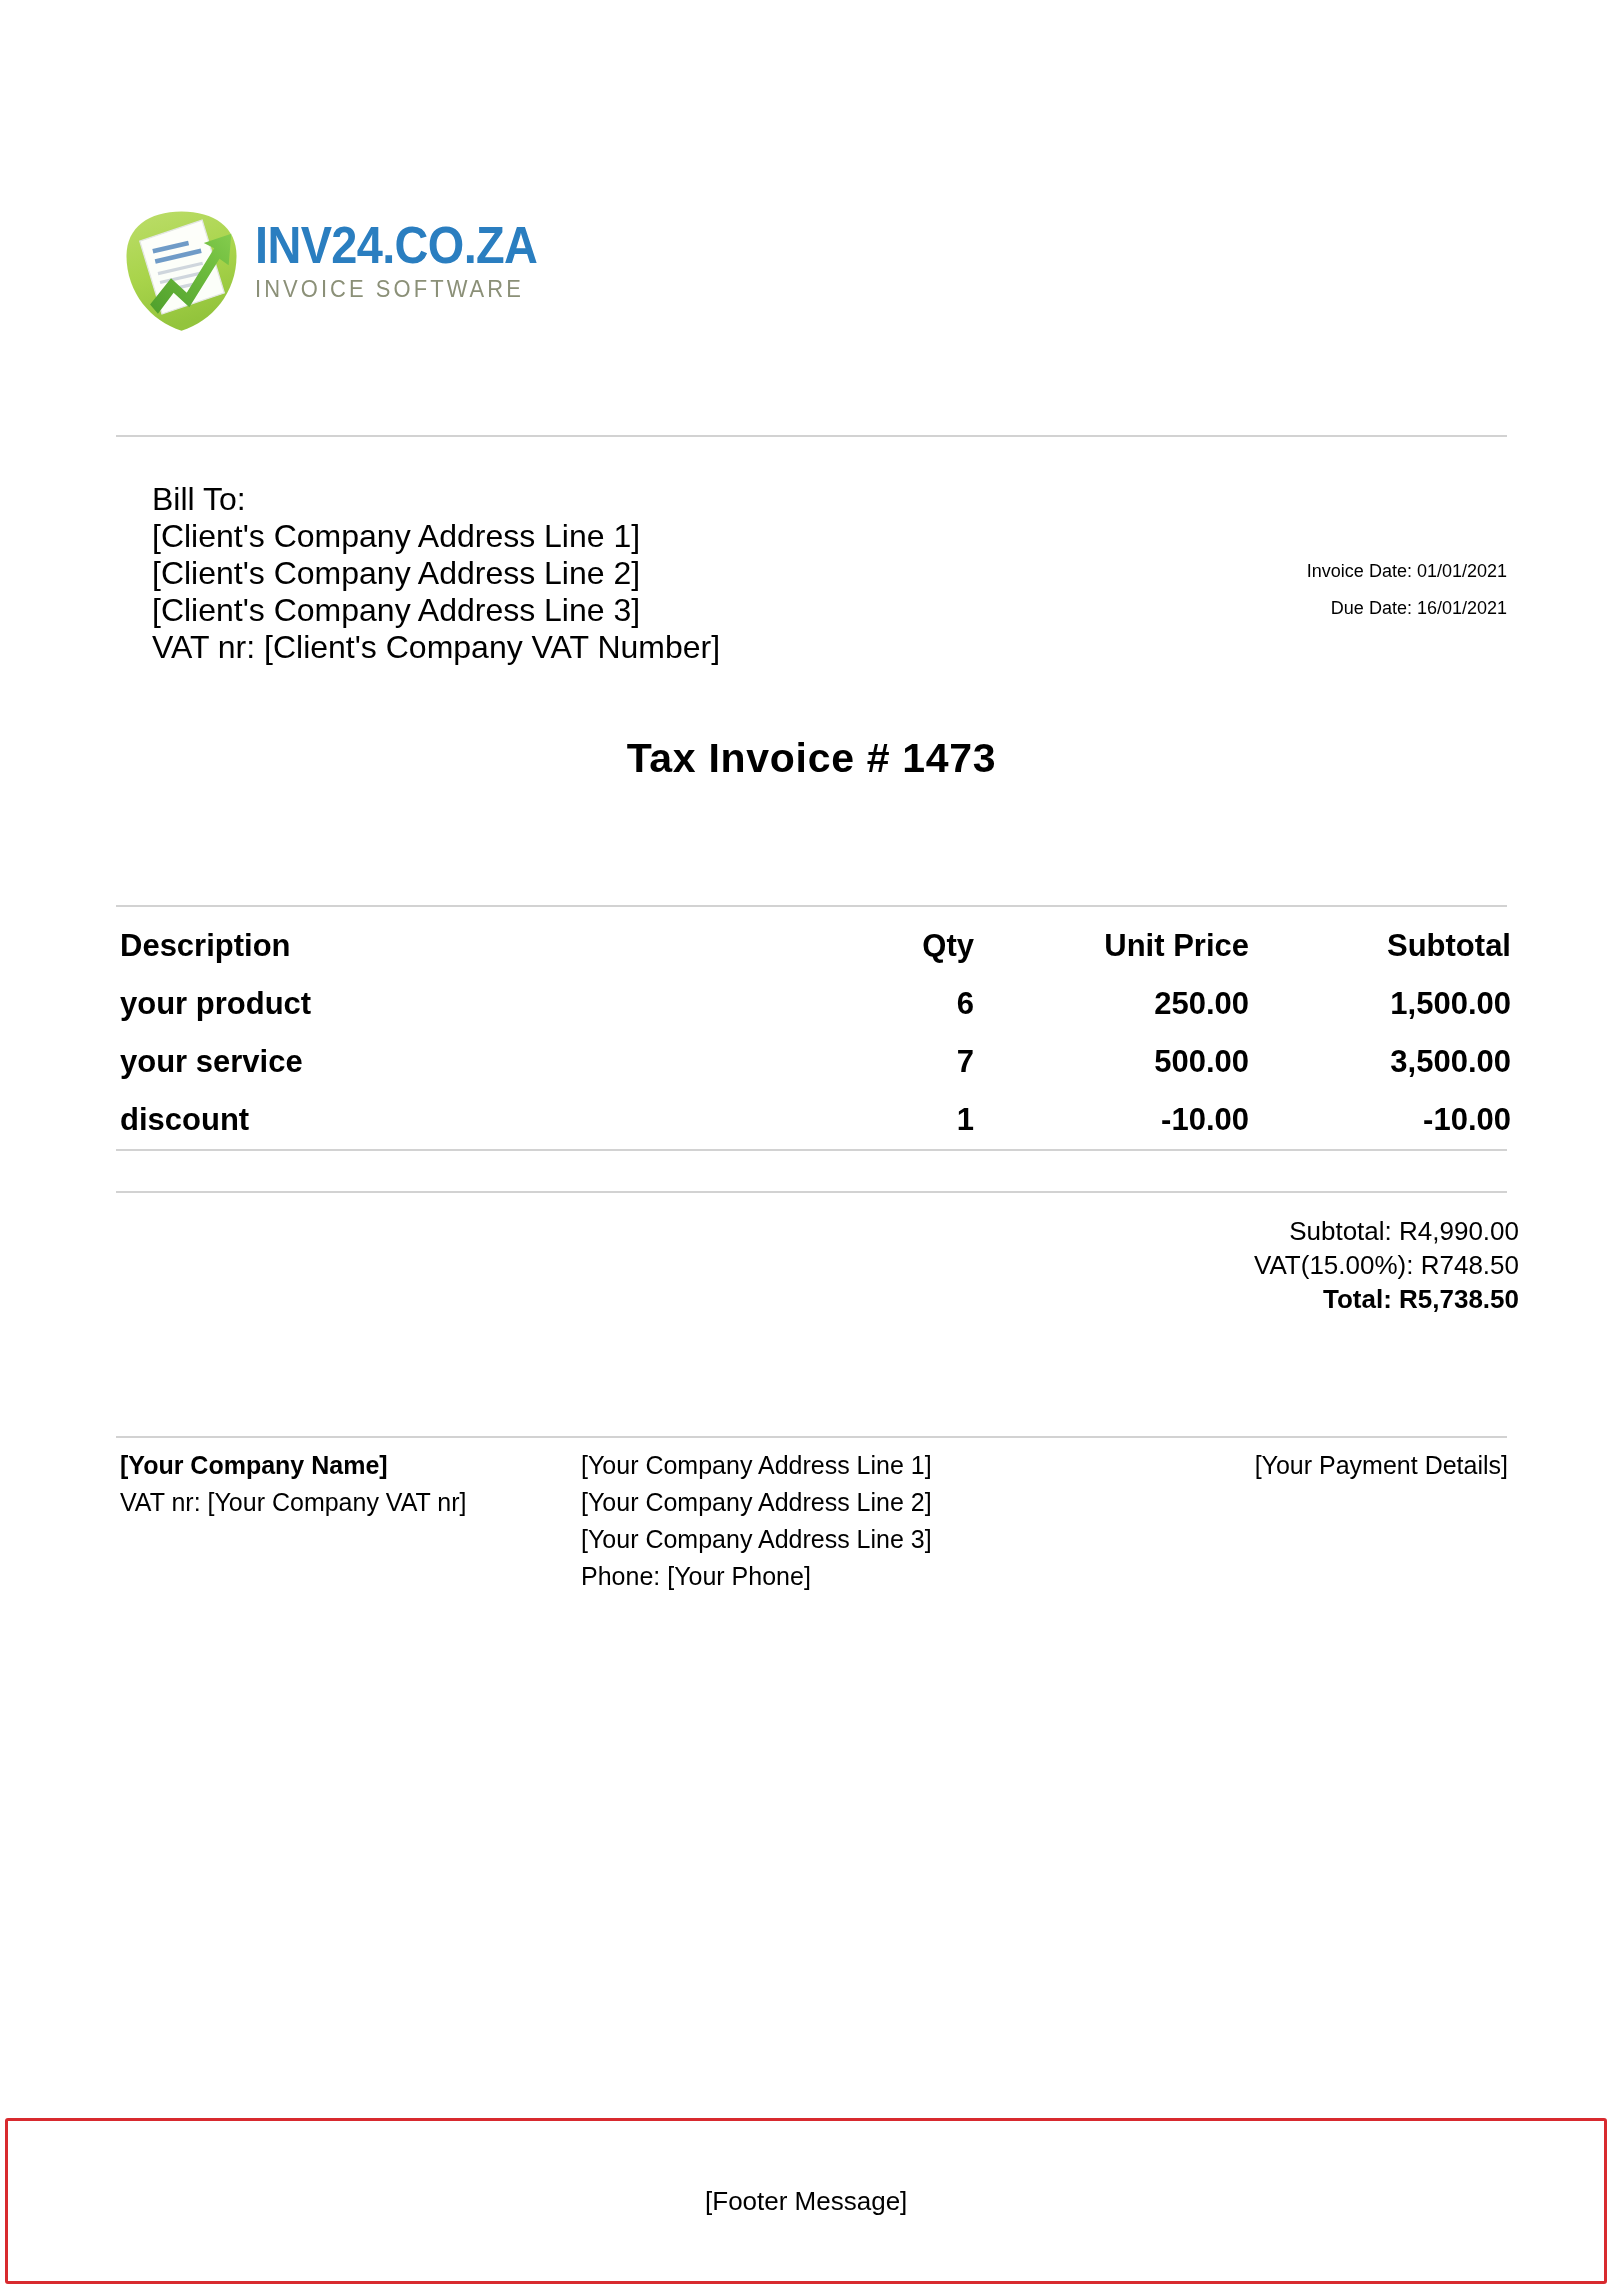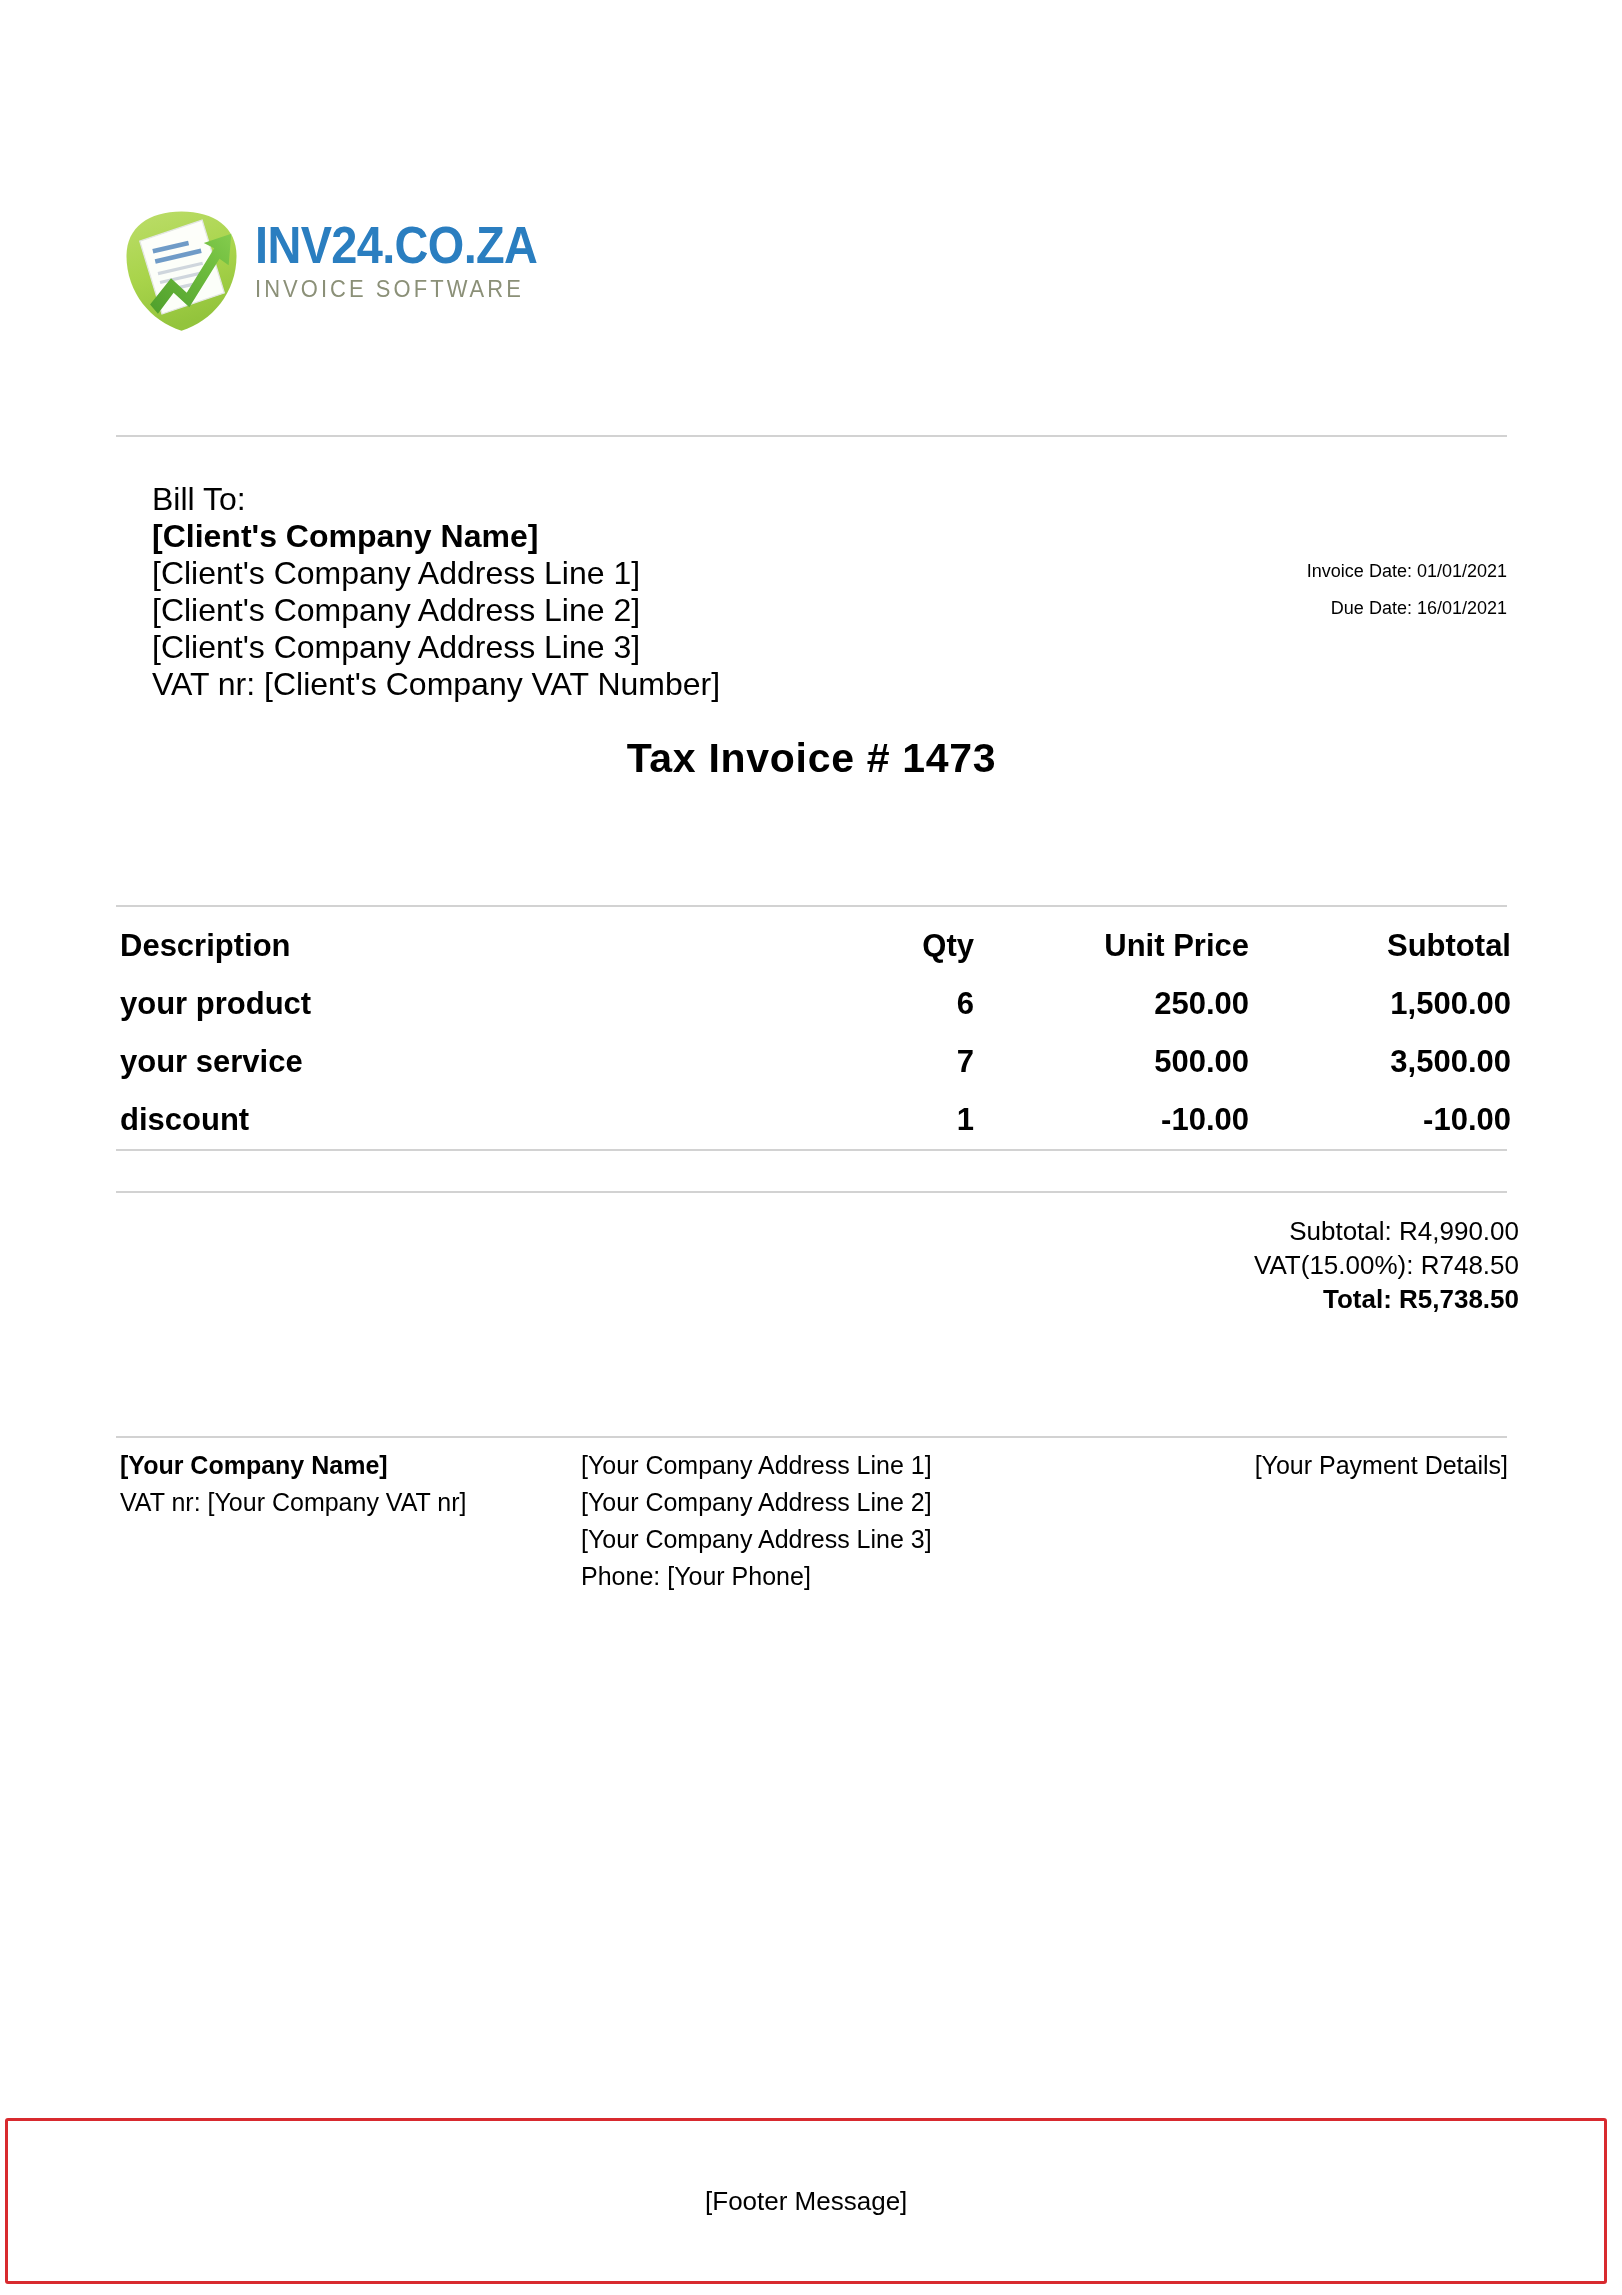--- a/index.html
+++ b/index.html
@@ -236,21 +236,20 @@
   </div>
 
   <div class="rule rule-top"></div>
   <div class="rule rule-table-top"></div>
   <div class="rule rule-table-bot"></div>
   <div class="rule rule-totals"></div>
   <div class="rule rule-company"></div>
 
   <div class="bill-to">
     <div>Bill To:</div>
-    <div class="strong">[Client's Company Name]</div>
     <div>[Client's Company Address Line 1]</div>
     <div>[Client's Company Address Line 2]</div>
     <div>[Client's Company Address Line 3]</div>
     <div>VAT nr: [Client's Company VAT Number]</div>
   </div>
 
   <div class="dates">
     <div>Invoice Date: 01/01/2021</div>
     <div>Due Date: 16/01/2021</div>
   </div>

